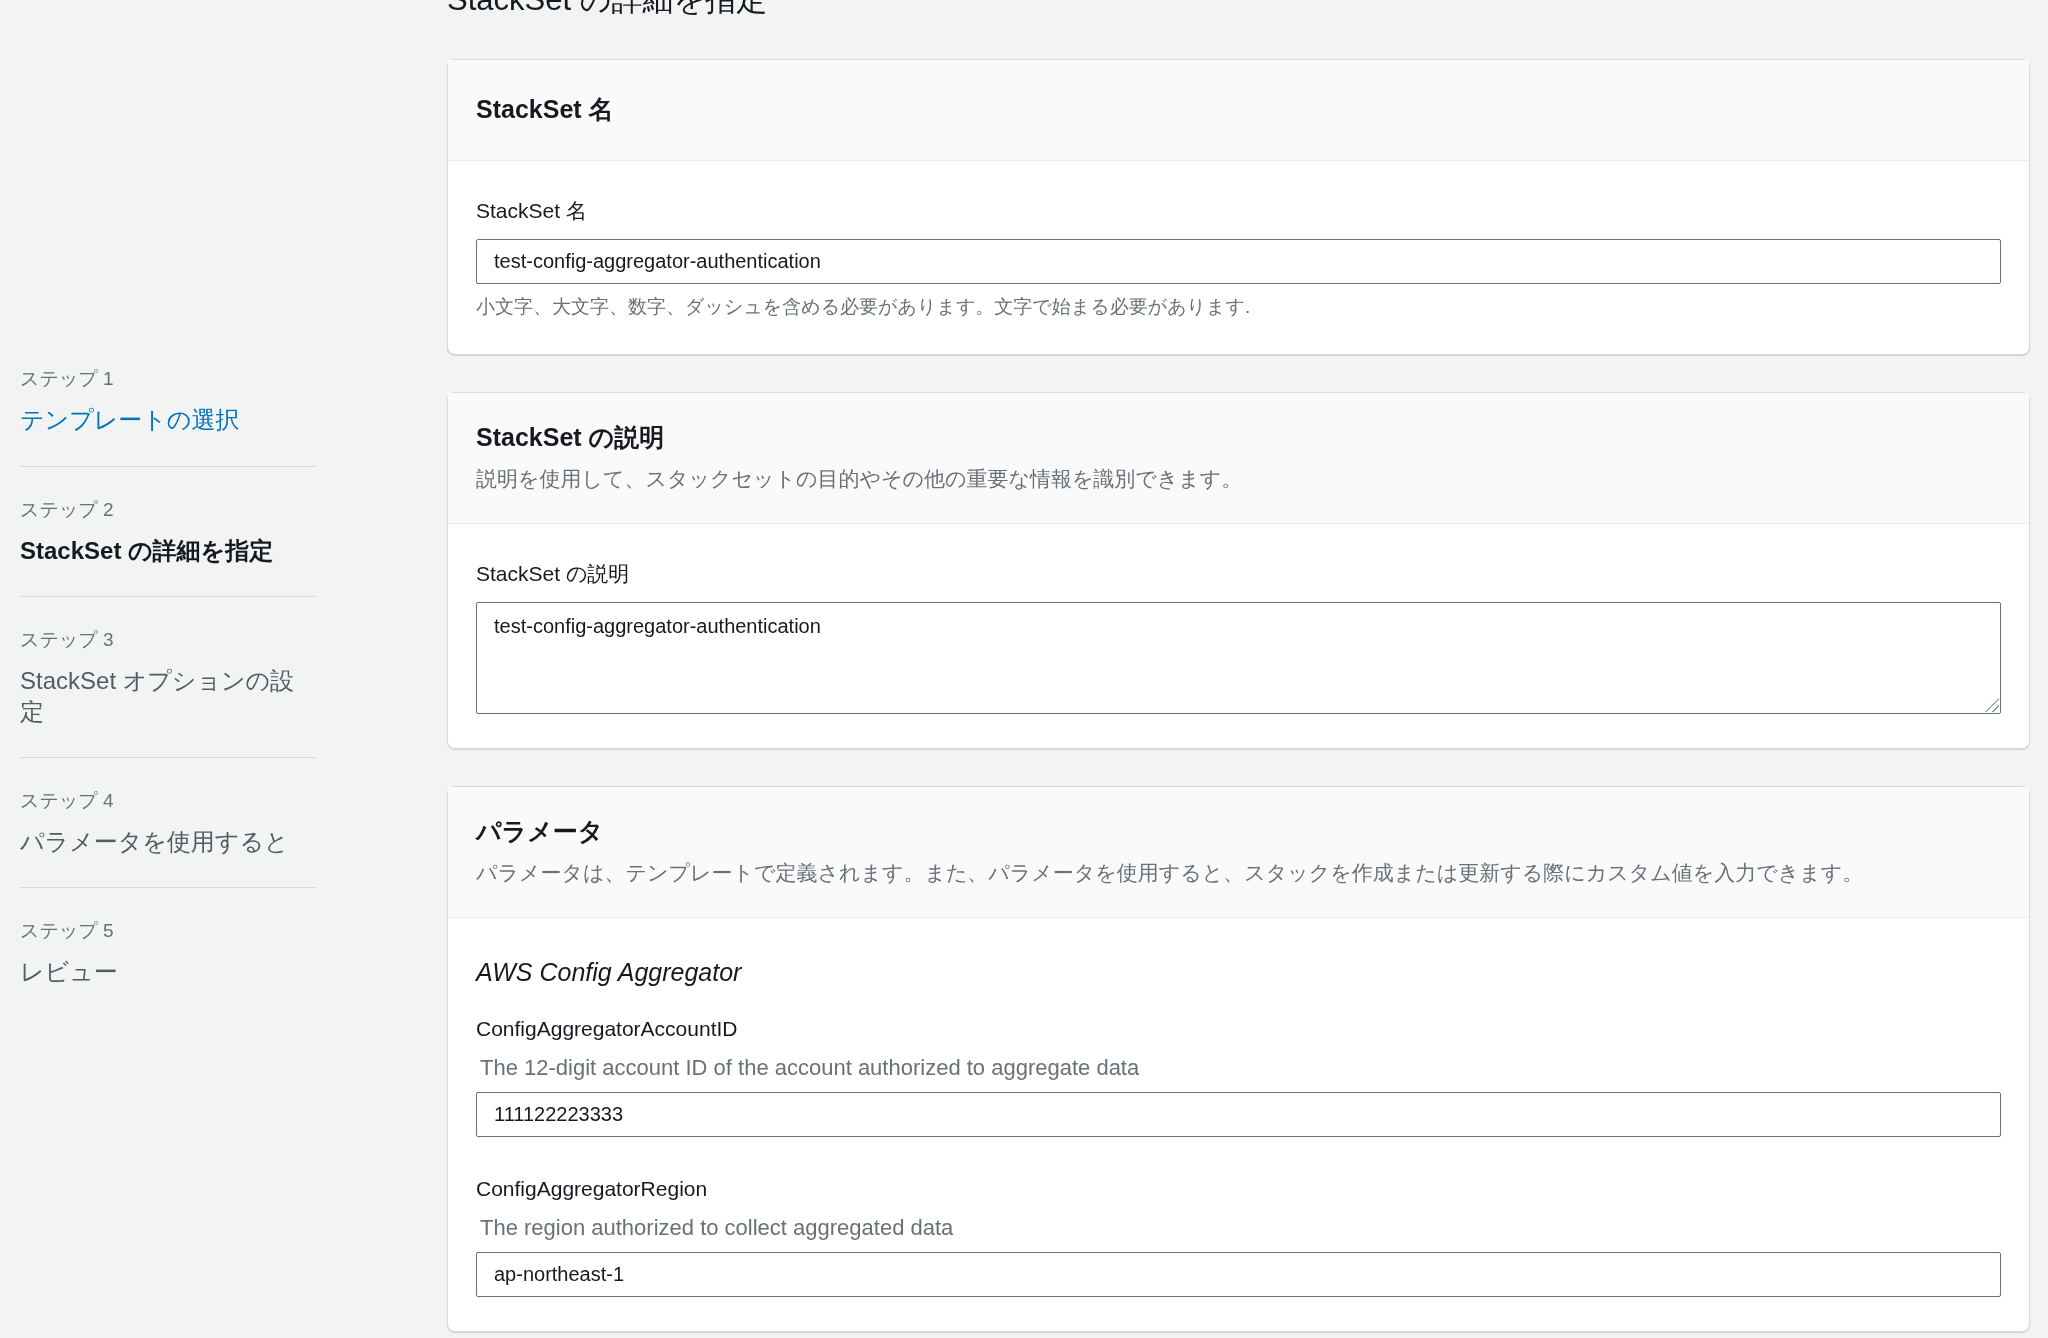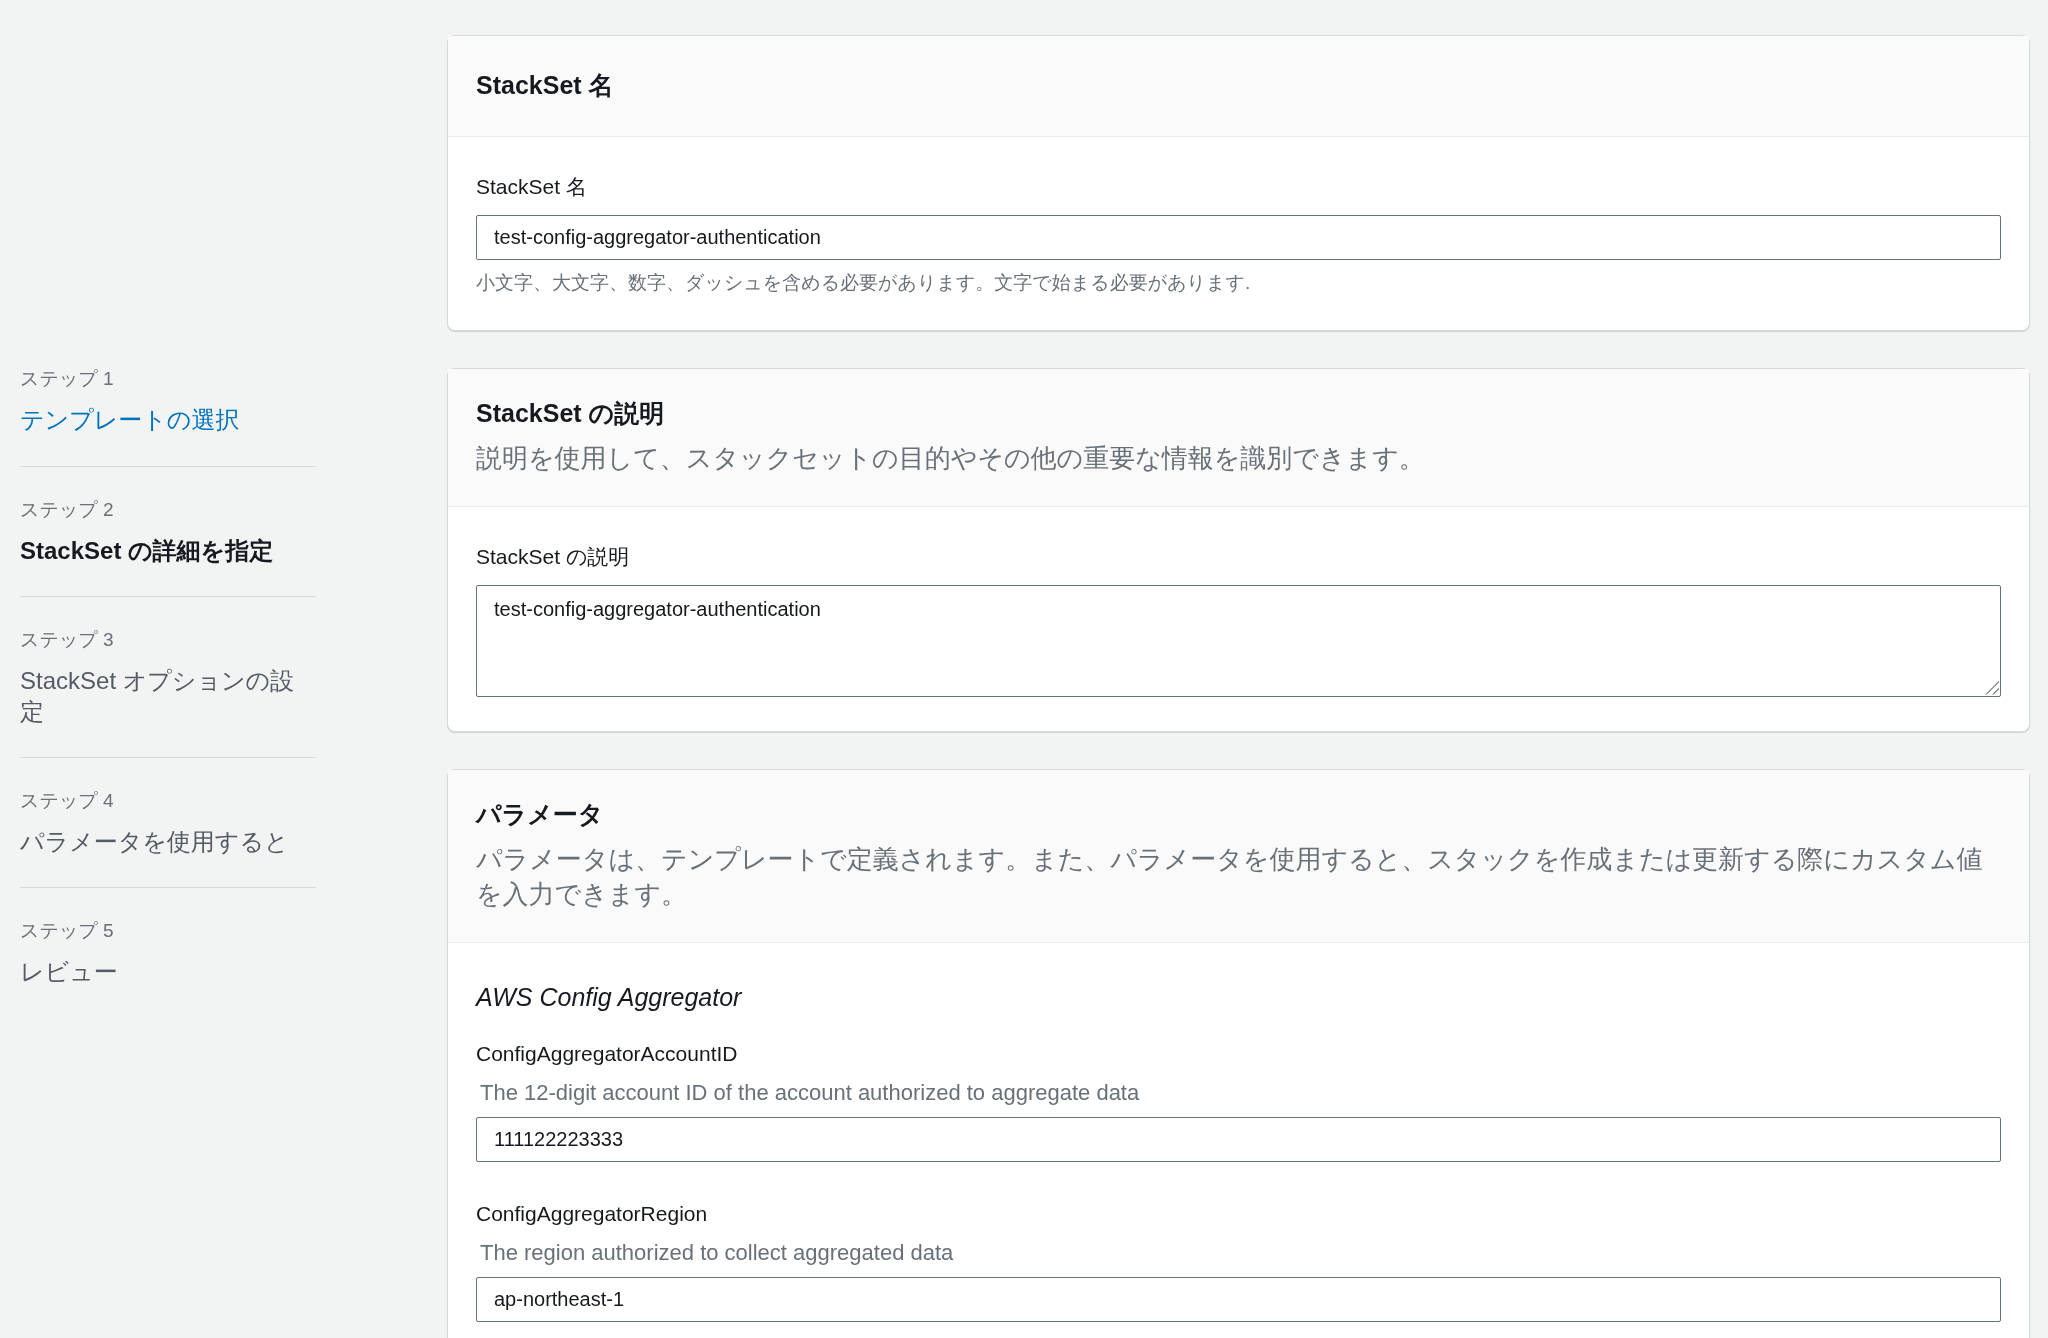--- a/index.html
+++ b/index.html
@@ -73,21 +73,21 @@
     border-bottom:1px solid #eaeded;
     padding:33px 28px 34px 28px;
   }
   .card-header.with-sub { padding:28px 28px 30px 28px; }
   .card-title {
     font-size:25px;
     font-weight:700;
     color:#16191f;
   }
   .card-subtitle {
-    font-size:26px;
+    font-size:21px;
     color:#687078;
     margin-top:11px;
   }
   .card-body { padding:36px 28px 34px 28px; }
 
   .field-label {
     font-size:21px;
     color:#16191f;
     margin-bottom:14px;
   }

